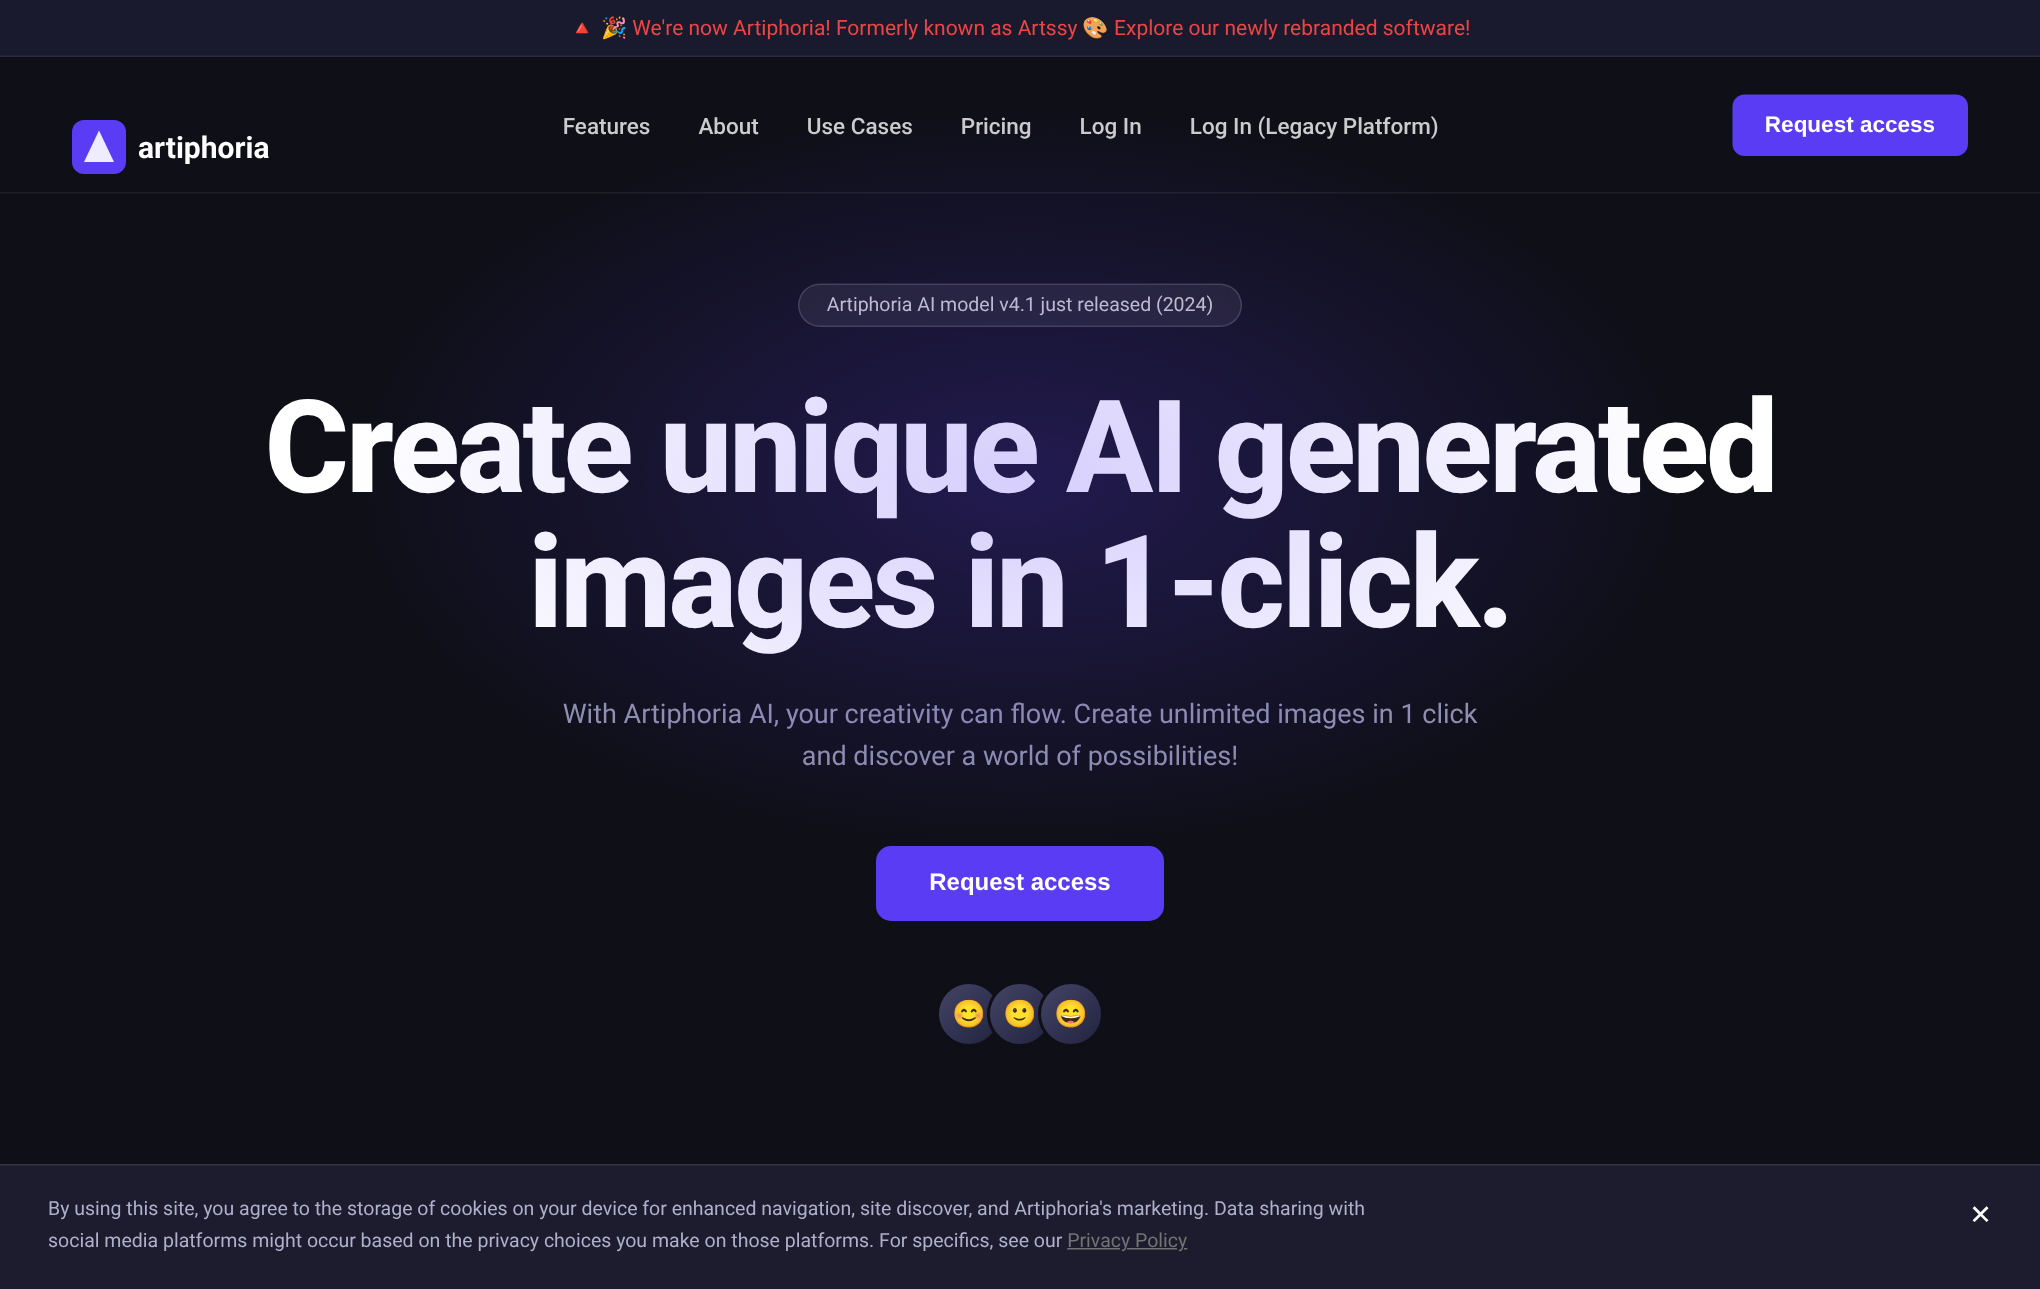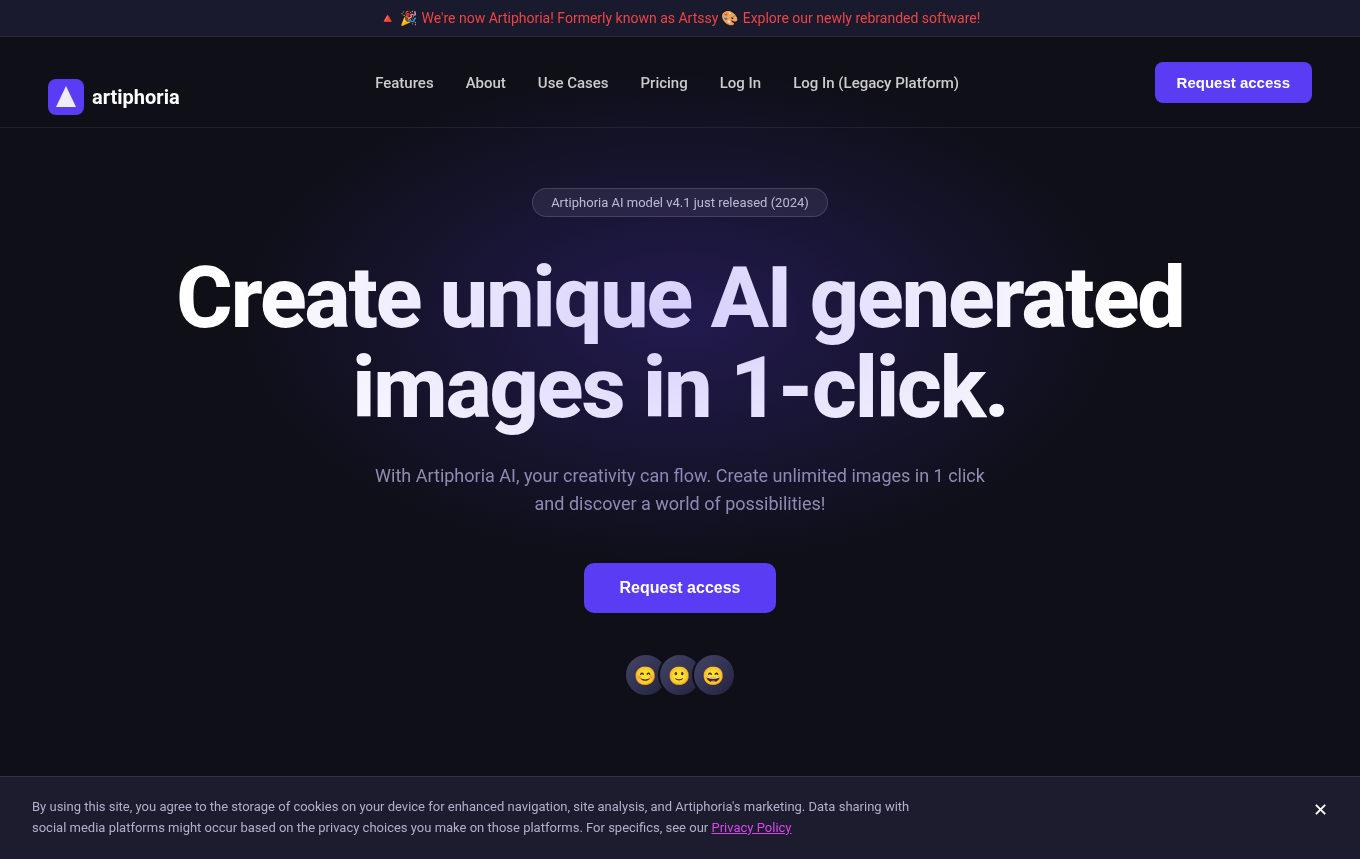--- a/index.html
+++ b/index.html
@@ -159,21 +159,21 @@
     }
 
     .cookie-text {
       font-size: 13px;
       color: #b0b0cc;
       line-height: 1.6;
       max-width: 900px;
     }
 
     .cookie-text a {
-      color: #d946ef;
+      color: #737373;
       text-decoration: underline;
       cursor: pointer;
     }
 
     .cookie-close {
       background: none;
       border: none;
       color: #ffffff;
       font-size: 18px;
       cursor: pointer;
@@ -256,17 +256,17 @@
       <span>🙂</span>
     </div>
     <div class="avatar-circle">
       <span>😄</span>
     </div>
   </div>
 </section>
 
 <div class="cookie-banner">
   <p class="cookie-text">
-    <span>By using this site, you agree to the storage of cookies on your device for enhanced navigation, site analysis, and Artiphoria's marketing. Data sharing with social media platforms might occur based on the privacy choices you make on those platforms. For specifics, see our</span>
+    <span>By using this site, you agree to the storage of cookies on your device for enhanced navigation, site discover, and Artiphoria's marketing. Data sharing with social media platforms might occur based on the privacy choices you make on those platforms. For specifics, see our</span>
     <a>Privacy Policy</a>
   </p>
   <button class="cookie-close">✕</button>
 </div>
 
 </body></html>

